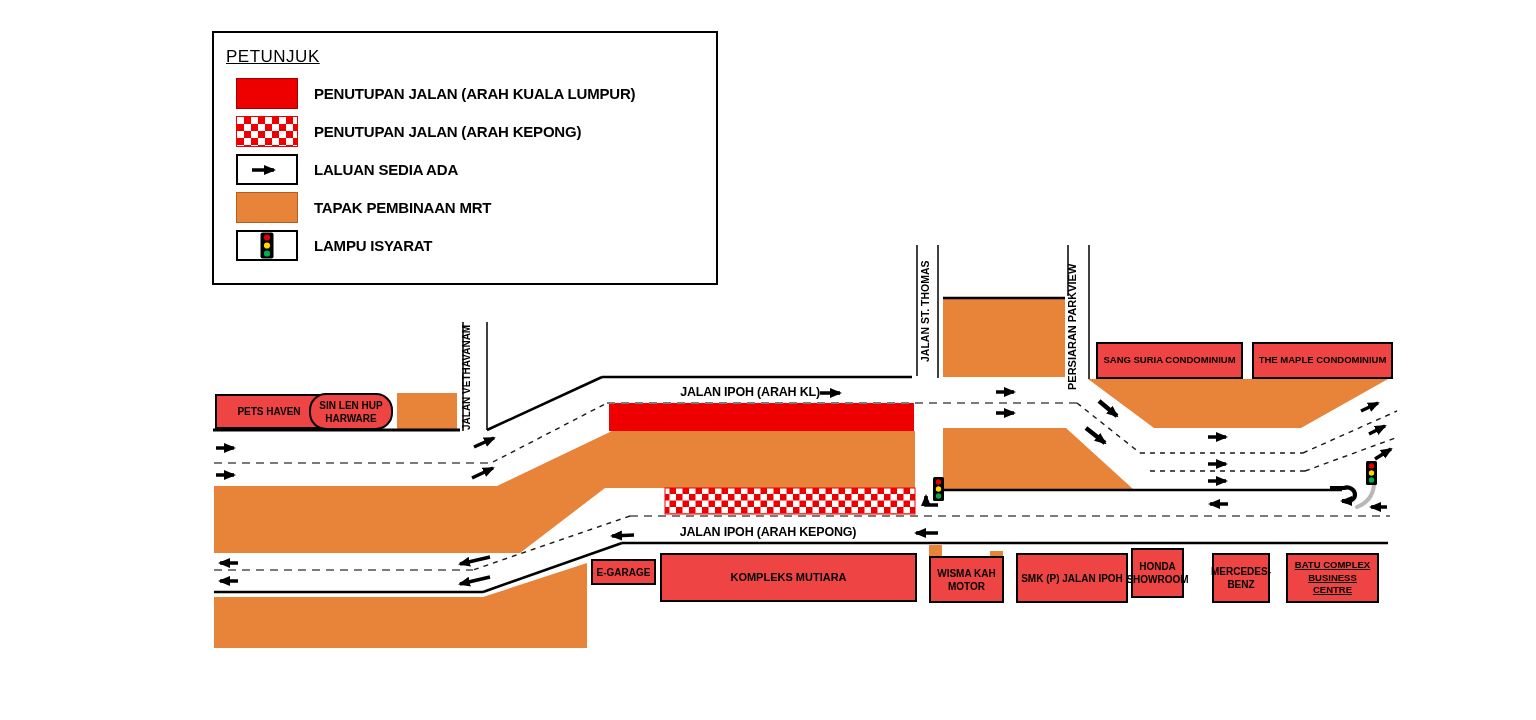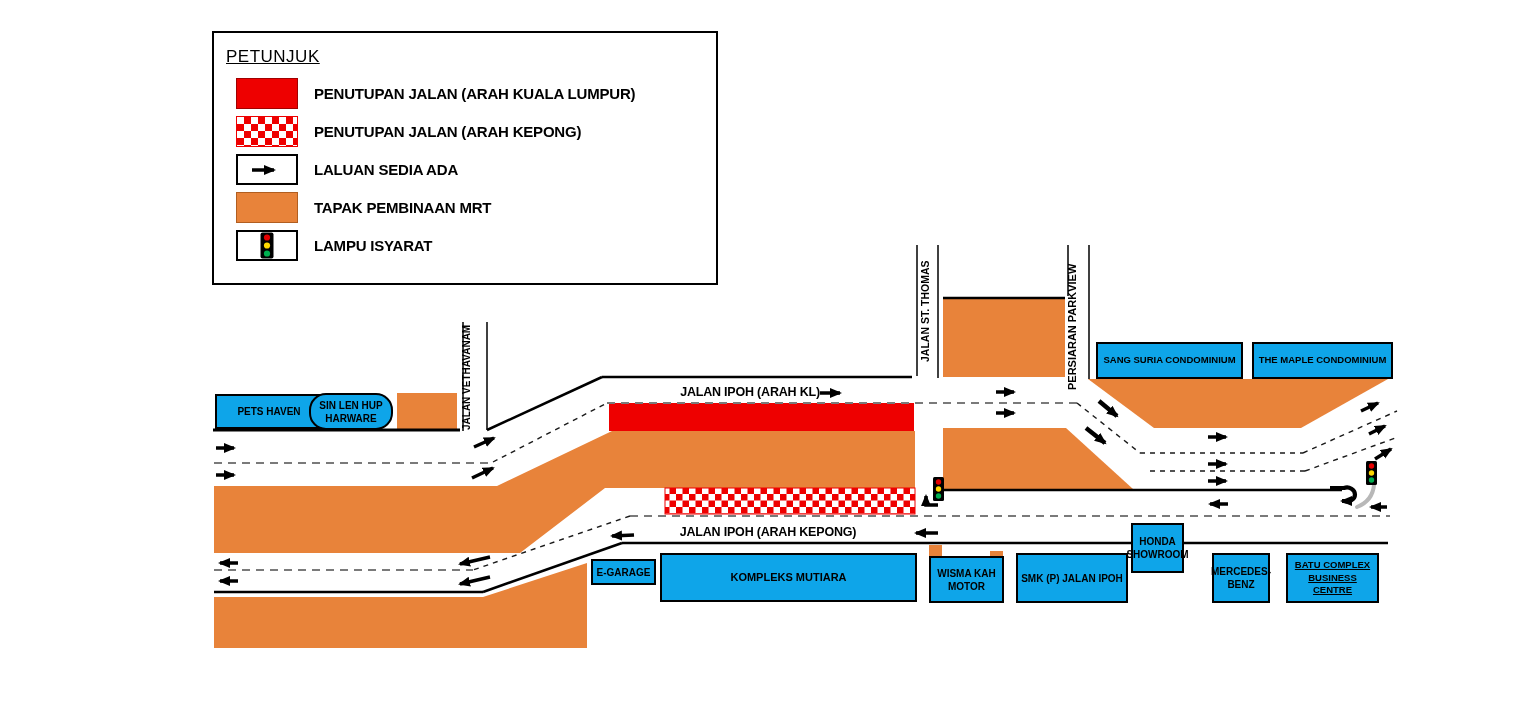--- a/index.html
+++ b/index.html
@@ -23,21 +23,21 @@
   .base{stroke-width:3;}
   .gdash{stroke:#7a7a7a;stroke-width:2.1;stroke-dasharray:8 6;fill:none;}
   .bdash{stroke:#1a1a1a;stroke-width:1.4;stroke-dasharray:5 5;fill:none;}
   .arr{stroke:#000;stroke-width:3.5;fill:none;}
   .arr2{stroke:#000;stroke-width:4.4;fill:none;}
   .uturn{stroke:#000;stroke-width:4.2;fill:none;}
   .swoosh{stroke:#b8b8b8;stroke-width:4;fill:none;stroke-linecap:round;}
 
   
   .bld{
-    position:absolute;z-index:3;background:#0ea5e9;border:2px solid #000;box-sizing:border-box;
+    position:absolute;z-index:3;background:#ef4444;border:2px solid #000;box-sizing:border-box;
     display:flex;align-items:center;justify-content:center;text-align:center;
     font-weight:bold;font-size:10px;line-height:1.3;padding:1px 3px;color:#000;
   }
   .bld.big{font-size:11px;}
   .bld.small{font-size:9.5px;}
 
   
   .rlabel{
     position:absolute;z-index:4;font-weight:bold;font-size:12.5px;letter-spacing:-.2px;
     text-align:center;color:#000;white-space:nowrap;
@@ -225,19 +225,19 @@
   <div class="vlabel" id="v-vethavanam">JALAN VETHAVANAM</div>
   <div class="vlabel" id="v-stthomas">JALAN ST. THOMAS</div>
   <div class="vlabel" id="v-parkview">PERSIARAN PARKVIEW</div>
 
   <div class="bld" style="left:215px;top:394px;width:108px;height:35px;">PETS HAVEN</div>
   <div class="bld" style="left:309px;top:393px;width:84px;height:37px;border-radius:17px;">SIN LEN HUP HARWARE</div>
   <div class="bld" style="left:591px;top:559px;width:65px;height:26px;">E-GARAGE</div>
   <div class="bld big" style="left:660px;top:553px;width:257px;height:49px;">KOMPLEKS MUTIARA</div>
   <div class="bld" style="left:929px;top:556px;width:75px;height:47px;">WISMA KAH MOTOR</div>
   <div class="bld" style="left:1016px;top:553px;width:112px;height:50px;">SMK (P) JALAN IPOH</div>
-  <div class="bld" style="left:1131px;top:523px;width:53px;height:50px;">HONDA SHOWROOM</div>
+  <div class="bld" style="left:1131px;top:548px;width:53px;height:50px;">HONDA SHOWROOM</div>
   <div class="bld" style="left:1212px;top:553px;width:58px;height:50px;">MERCEDES-BENZ</div>
   <div class="bld small" style="left:1286px;top:553px;width:93px;height:50px;text-decoration:underline;">BATU COMPLEX BUSINESS CENTRE</div>
   <div class="bld small" style="left:1096px;top:342px;width:147px;height:37px;">SANG SURIA CONDOMINIUM</div>
   <div class="bld small" style="left:1252px;top:342px;width:141px;height:37px;">THE MAPLE CONDOMINIUM</div>
 
 </div>
 
 </body></html>

